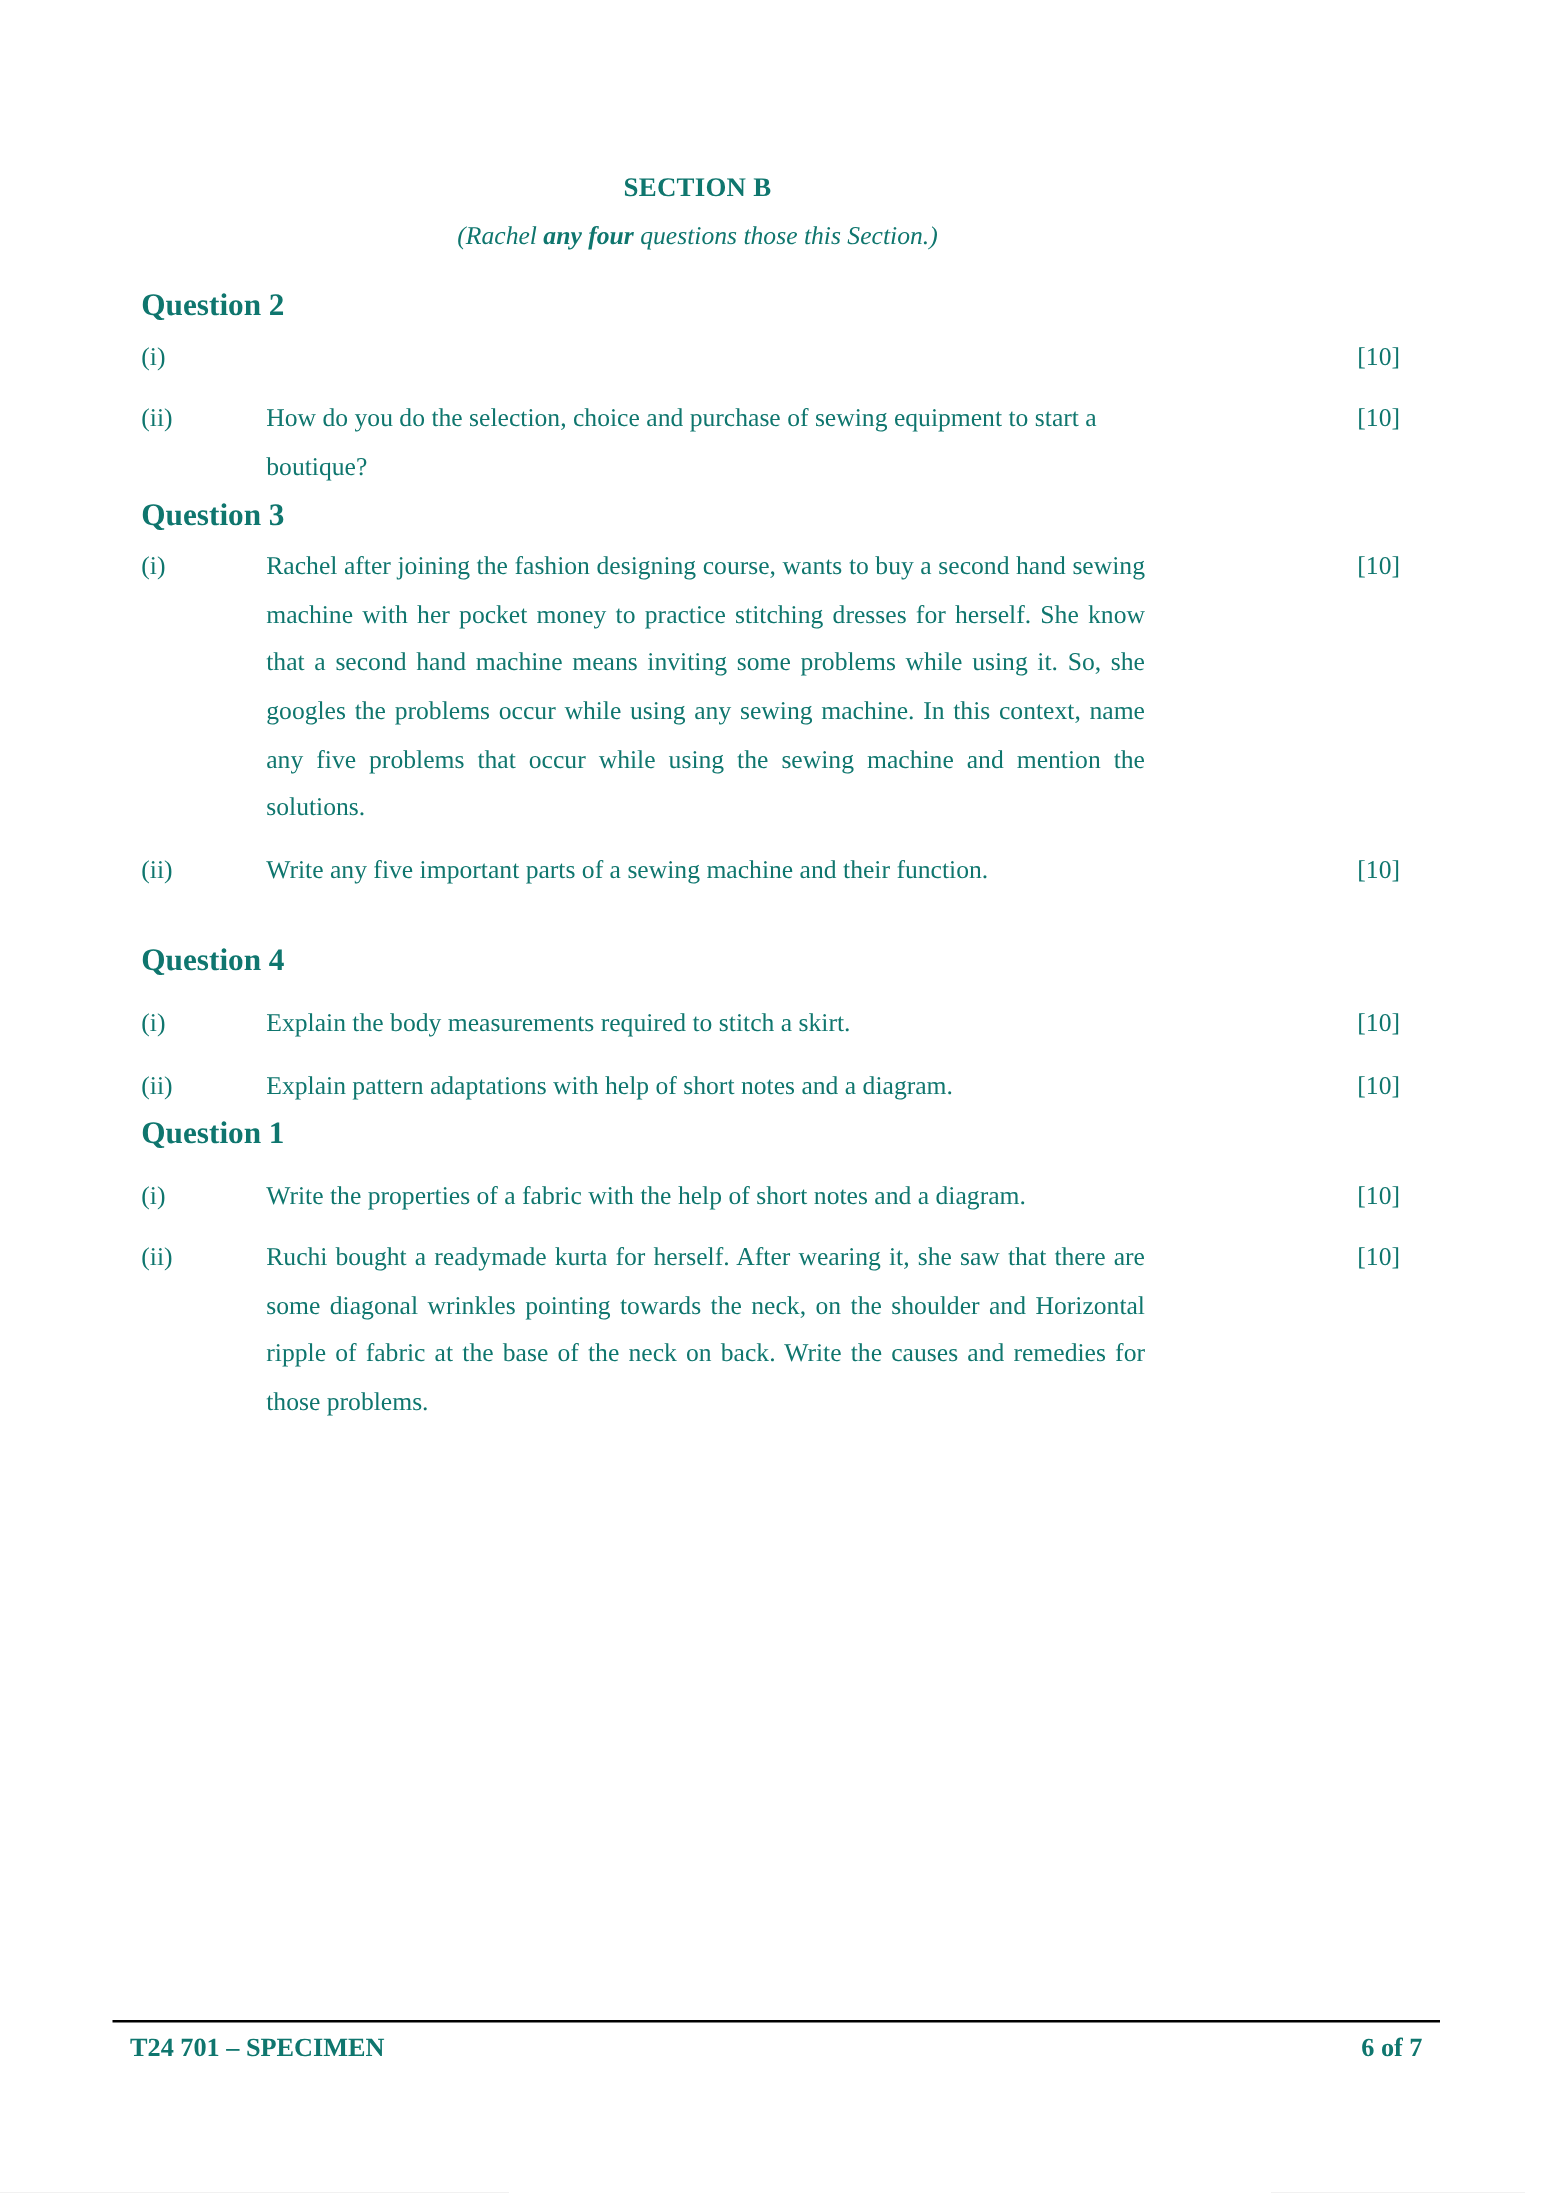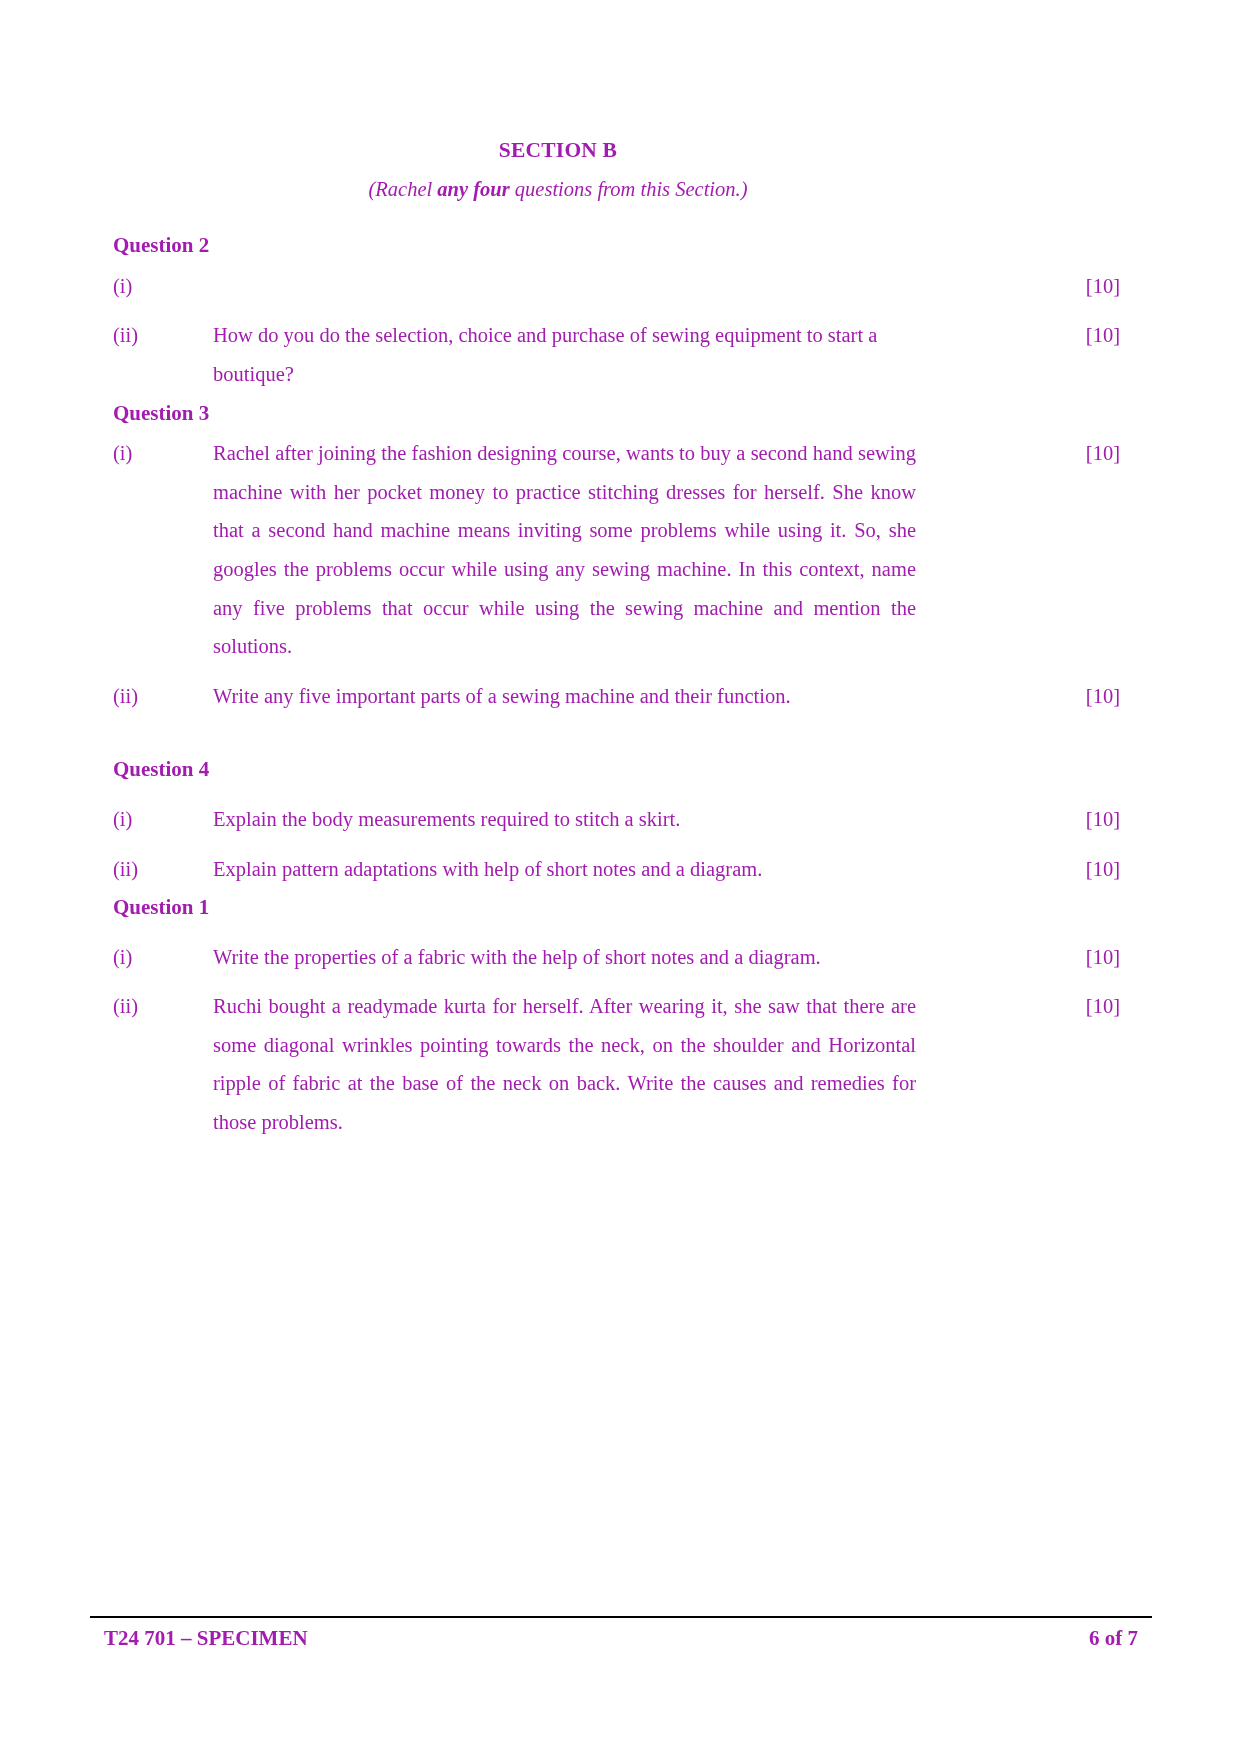--- a/index.html
+++ b/index.html
@@ -2,21 +2,21 @@
 <html><head>
 <meta charset="utf-8">
 <style>
   html, body { margin: 0; padding: 0; background: #e8e8e8; }
   .page {
     position: relative;
     width: 1241px;
     height: 1754px;
     margin: 0 auto;
     background: #ffffff;
-    color: #a21caf;
+    color: #0f766e;
     font-family: "Liberation Serif", serif;
     font-size: 20.5px;
     line-height: 38.6px;
     overflow: hidden;
   }
   .content {
     position: absolute;
     left: 113px;
     top: 131px;
     width: 1007px;
@@ -27,21 +27,21 @@
     font-size: 21.5px;
     letter-spacing: 0.2px;
   }
   .instruction { font-style: italic; }
   .instruction .emph { font-weight: bold; }
   .question.gap-sm { margin-top: 18px; }
   .question.gap-md { margin-top: 35px; }
   .question.gap-lg { }
   .q-heading {
     font-weight: bold;
-    font-size: 21px;
+    font-size: 25px;
     margin: 0;
   }
   .part {
     display: flex;
     align-items: flex-start;
     margin-top: 11px;
   }
   .part.first-tight { margin-top: 2px; }
   .part .num { flex: 0 0 100px; width: 100px; }
   .part .text { flex: 0 0 703px; width: 703px; margin: 0; }
@@ -65,21 +65,21 @@
   }
 </style>
 </head>
 <body>
 
 <div class="page">
   <div class="content">
 
     <div class="heading-block">
       <div class="section-title">SECTION B</div>
-      <div class="instruction"><span>(Rachel </span><span class="emph">any four</span><span> questions from this Section.)</span></div>
+      <div class="instruction"><span>(Rachel </span><span class="emph">any four</span><span> questions those this Section.)</span></div>
     </div>
 
     <section class="question gap-sm">
       <h2 class="q-heading">Question 2</h2>
       <div class="part first-tight">
         <span class="num">(i)</span>
         <span class="marks">[10]</span>
       </div>
       <div class="part">
         <span class="num">(ii)</span>

